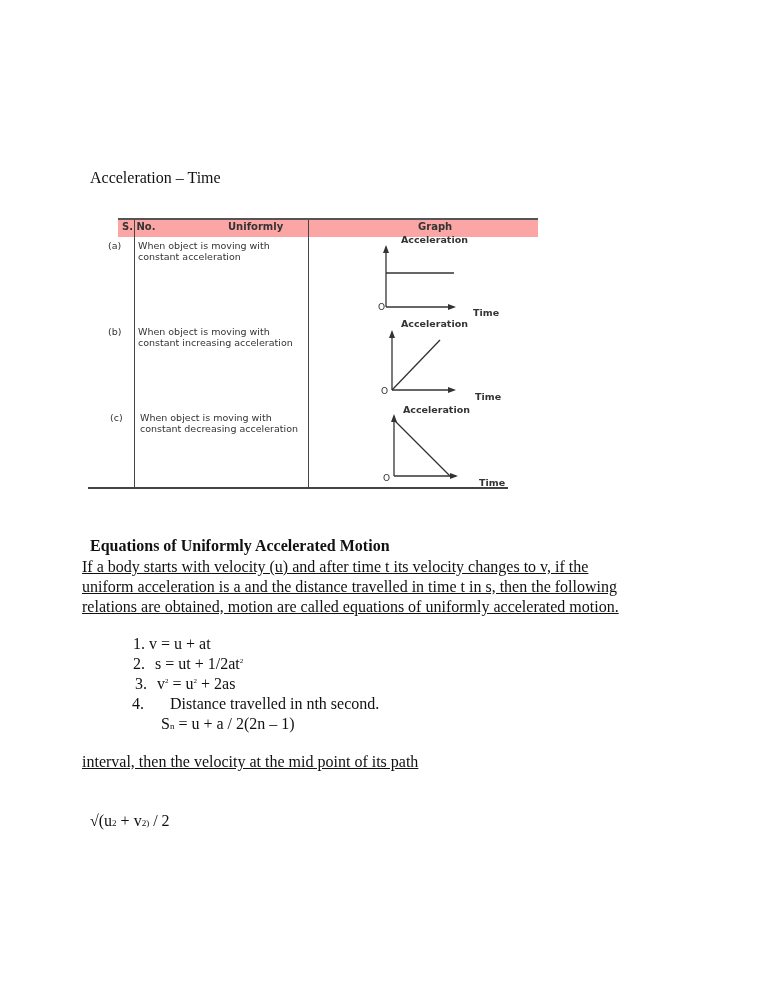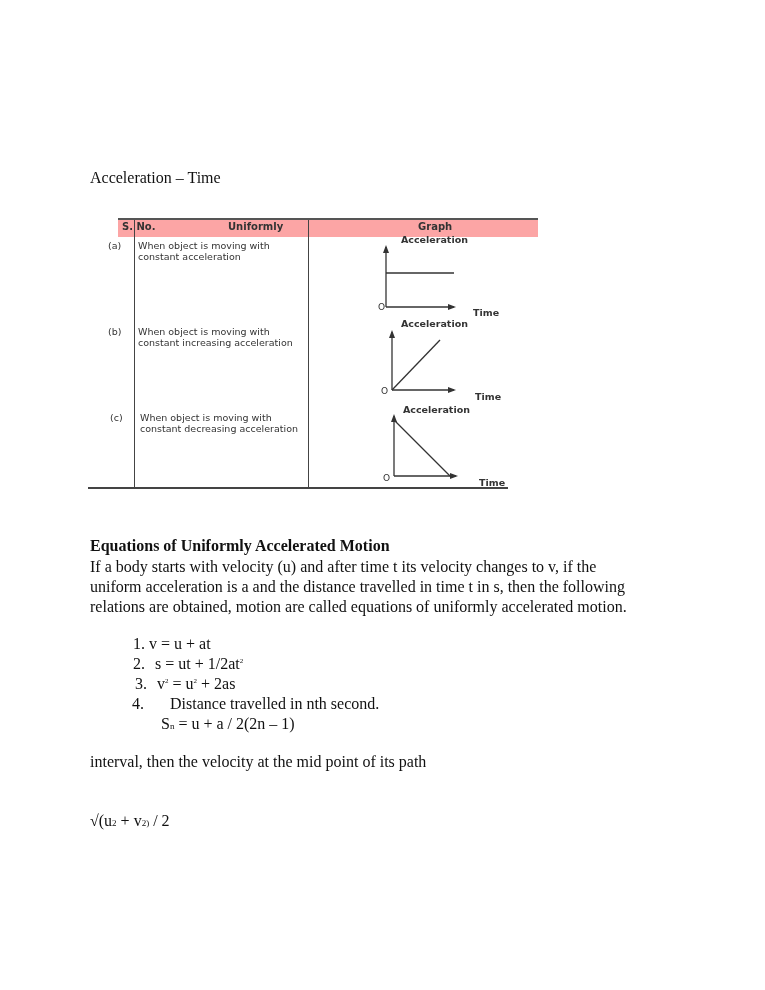--- a/index.html
+++ b/index.html
@@ -12,21 +12,21 @@
                background:#fca5a5; border-top:2px solid #555;margin-left:30px; }
   .scan .hdr span { position:absolute; top:1px; font-size:10px; font-weight:bold; }
   .vline { position:absolute; width:1px; background:#444; }
   .bottomline { position:absolute; left:0; top:277px; width:420px; height:1.5px; background:#444; }
   .sno { position:absolute; font-size:9.5px; }
   .cond { position:absolute; font-size:9.5px; line-height:11px; width:170px; }
   .glabel { position:absolute; font-size:9.5px; font-weight:bold;margin-left:45px; }
   .olabel { position:absolute; font-size:9px; }
   svg.graph { position:absolute; }
   .heading2 { position:absolute; left:90px; top:537px; font-weight:bold; font-size:16px; }
-  .para { position:absolute; left:90px; width:600px; font-size:16px; line-height:20px; }
+  .para { position:absolute; left:82px; width:600px; font-size:16px; line-height:20px;text-decoration:underline; }
   .eq { position:absolute; font-size:16px; }
   sup.s { font-size:7px; vertical-align:super; }
   sub.s { font-size:9px; vertical-align:baseline; }
 </style>
 </head>
 <body>
 
 <div class="heading1">Acceleration – Time</div>
 
 <div class="scan">

